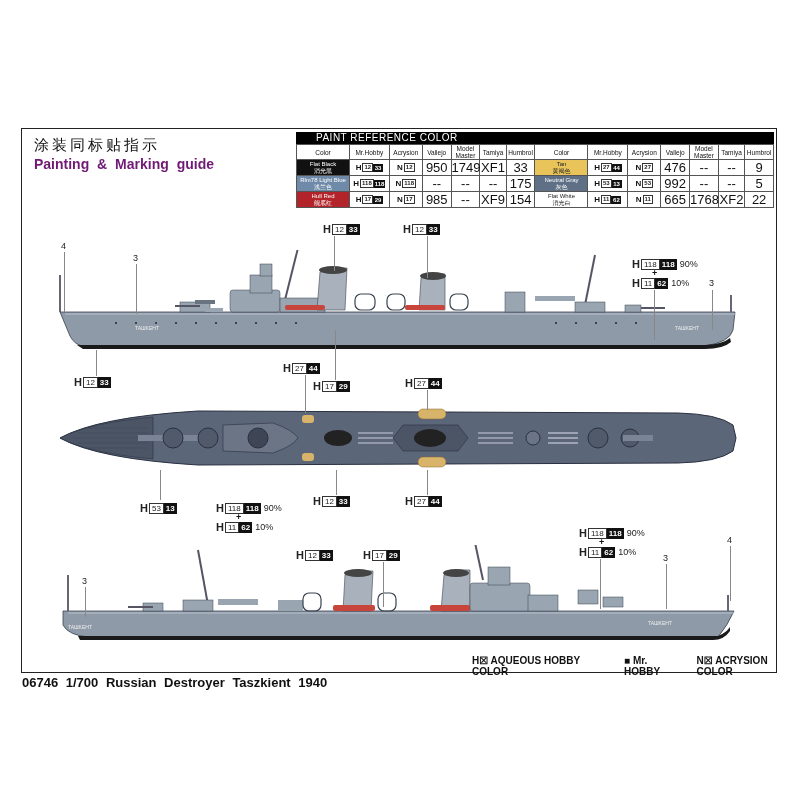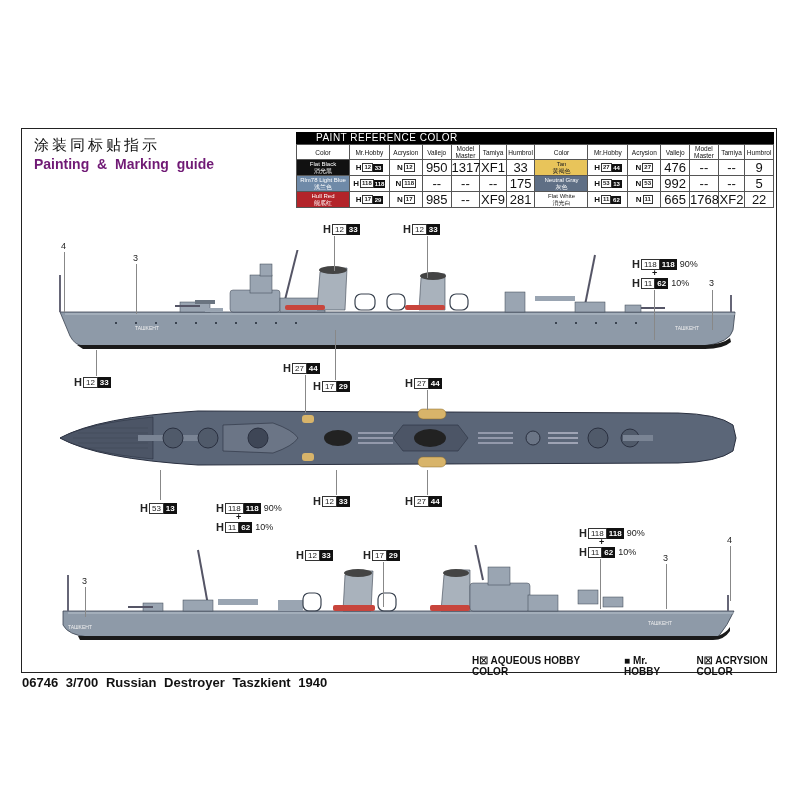--- a/index.html
+++ b/index.html
@@ -94,21 +94,21 @@
           <td><span class="code">
               <span class="lbl">H</span>
               <span class="box-w">12</span>
               <span class="box-b">33</span>
             </span></td>
           <td><span class="code">
               <span class="lbl">N</span>
               <span class="box-w">12</span>
             </span></td>
           <td class="val">950</td>
-          <td class="val">1317</td>
+          <td class="val">1749</td>
           <td class="val">XF1</td>
           <td class="val">33</td>
           <td class="swatch dark-text" style="background: rgb(232, 196, 90);">
             <div>Tan</div>
             <div>黄褐色</div>
           </td>
           <td><span class="code">
               <span class="lbl">H</span>
               <span class="box-w">27</span>
               <span class="box-b">44</span>
@@ -168,21 +168,21 @@
               <span class="box-w">17</span>
               <span class="box-b">29</span>
             </span></td>
           <td><span class="code">
               <span class="lbl">N</span>
               <span class="box-w">17</span>
             </span></td>
           <td class="val">985</td>
           <td class="val">--</td>
           <td class="val">XF9</td>
-          <td class="val">281</td>
+          <td class="val">154</td>
           <td class="swatch dark-text" style="background: rgb(255, 255, 255);">
             <div>Flat White</div>
             <div>消光白</div>
           </td>
           <td><span class="code">
               <span class="lbl">H</span>
               <span class="box-w">11</span>
               <span class="box-b">62</span>
             </span></td>
           <td><span class="code">
@@ -441,13 +441,13 @@
 <div class="leader" style="left:666px;top:564px;height:45px"></div>
 <div class="num" style="left:727px;top:535px">4</div>
 <div class="leader" style="left:730px;top:546px;height:55px"></div>
 
 <div class="legend-bar" style="left:472px">
   <span><span>H</span>☒ <span>AQUEOUS HOBBY COLOR</span></span>
   <span>■ <span>Mr. HOBBY</span></span>
   <span><span>N</span>☒ <span>ACRYSION COLOR</span></span>
 </div>
 
-<div class="footer">06746  3/700  Russian Destroyer Taszkient 1940</div>
+<div class="footer">06746  1/700  Russian Destroyer Taszkient 1940</div>
 
 </body></html>

